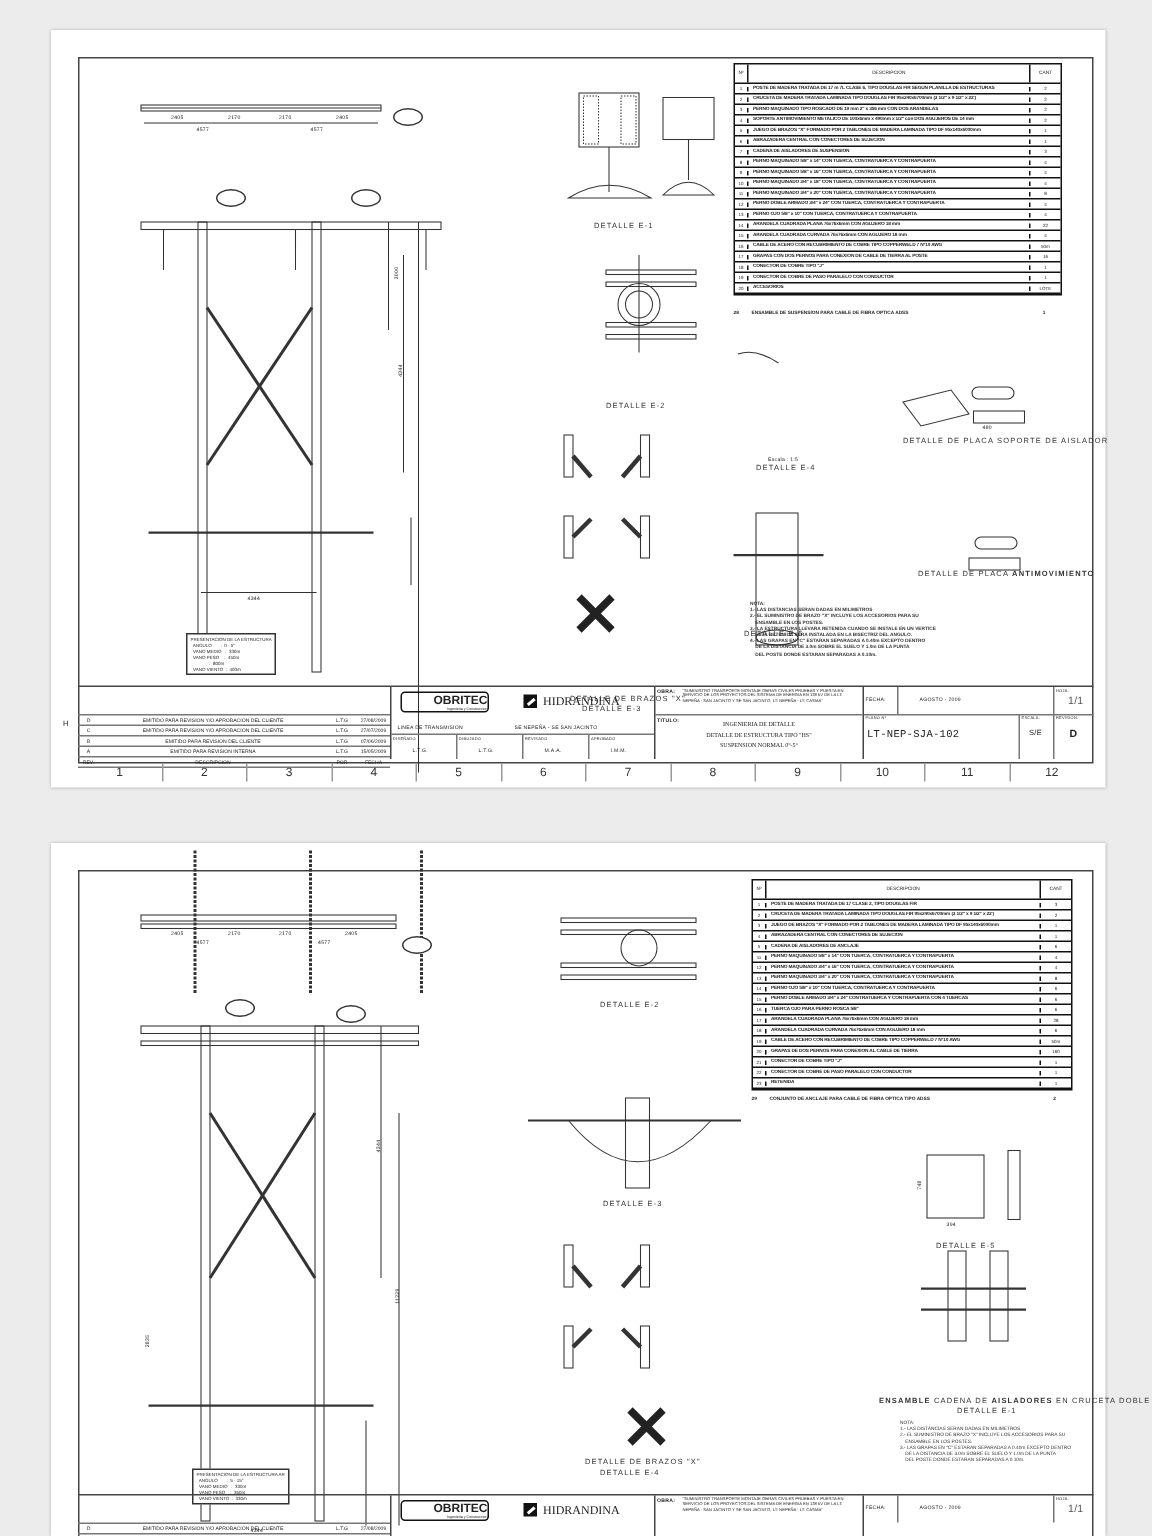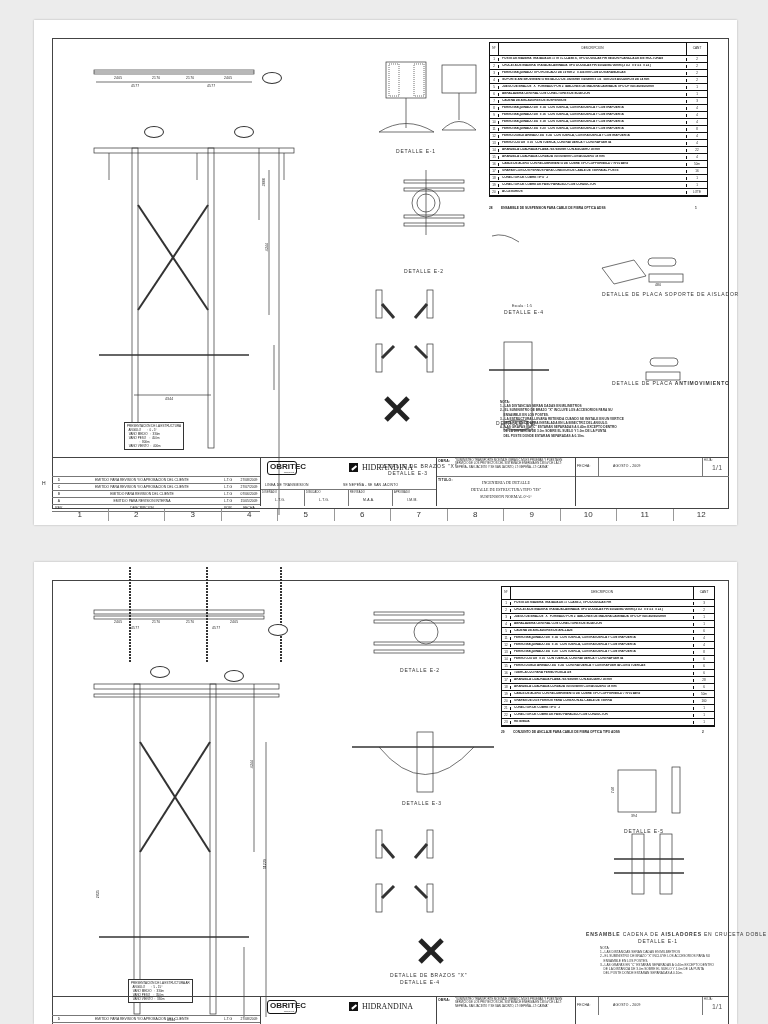--- a/index.html
+++ b/index.html
@@ -22,21 +22,21 @@
   .mtable .row .c-n,.mtable .row .c-q{font-size:3px;}
   .extra-row{position:absolute;font-size:3.2px;display:flex;font-weight:bold;}
   
   .tblock{position:absolute;left:0;right:0;height:48px;border-top:1px solid #444;display:flex;font-size:3.4px;}
   .rev{width:208px;border-right:1px solid #444;position:relative;}
   .rev .rl{display:flex;height:6px;border-bottom:1px solid #777;align-items:center;}
   .rev .rl span{display:block;text-align:center;}
   .logos{width:175px;border-right:1px solid #444;position:relative;}
   .obra{width:138px;border-right:1px solid #444;position:relative;}
   .meta{flex:1;position:relative;}
-  .obritec{position:absolute;left:6px;top:3px;width:30px;height:14px;border:1.4px solid #111;border-radius:3px;font-weight:bold;font-size:8px;line-height:10px;padding-left:2px;box-sizing:border-box;text-align:right;}
+  .obritec{position:absolute;left:6px;top:3px;width:59px;height:14px;border:1.4px solid #111;border-radius:3px;font-weight:bold;font-size:8px;line-height:10px;padding-left:2px;box-sizing:border-box;text-align:right;}
   .obritec small{display:block;font-size:2.4px;font-weight:normal;line-height:2px;}
   .hidra{position:absolute;left:88px;top:5px;font-family:"Liberation Serif",serif;font-size:8px;display:flex;align-items:center;gap:4px;}
   .hidra .mark{width:9px;height:9px;background:#111;position:relative;}
   .hidra .mark:after{content:"";position:absolute;left:2px;top:4px;width:6px;height:1.5px;background:#fff;transform:rotate(-40deg);}
   .numbar{position:absolute;left:0;right:0;height:12px;display:flex;font-size:8px;color:#333;}
   .numbar span{flex:1;text-align:center;line-height:12px;border-right:1px solid #999;}
   .numbar span:last-child{border-right:none;}
   .lbl{position:absolute;font-size:3.4px;white-space:nowrap;letter-spacing:.2px;}
   .caption{position:absolute;font-size:5px;letter-spacing:.8px;white-space:nowrap;color:#333;}
   .note{position:absolute;font-size:3.2px;line-height:4.2px;white-space:pre;font-weight:bold;color:#333;}
@@ -347,20 +347,34 @@
       <div style="position:absolute;left:0;right:0;top:0;height:18px;border-bottom:1px solid #777;display:flex;">
         <div style="width:22px;border-right:1px solid #777;position:relative;">
             <span class="lbl" style="left:1px;top:6px;">FECHA:</span>
           </div>
         <div style="flex:1;border-right:1px solid #777;position:relative;">
             <span class="lbl" style="left:14px;top:6px;">AGOSTO - 2009</span>
           </div>
         <div style="width:26px;position:relative;">
             <span class="lbl" style="left:1px;top:1px;font-size:2.6px;">HOJA:</span>
             <span class="sheet lbl" style="left:9px;top:6px;font-size:7px;">1/1</span>
+          </div>
+      </div>
+      <div style="position:absolute;left:0;right:0;top:18px;bottom:0;display:flex;">
+        <div style="flex:1;border-right:1px solid #777;position:relative;">
+            <span class="lbl" style="left:1px;top:1px;font-size:2.6px;">PLANO Nº</span>
+            <span class="lbl" style="left:2px;top:10px;font-size:7px;font-family:'Liberation Mono',monospace;">LT-NEP-SJA-102</span>
+          </div>
+        <div style="width:22px;border-right:1px solid #777;position:relative;">
+            <span class="lbl" style="left:1px;top:1px;font-size:2.6px;">ESCALA:</span>
+            <span class="lbl" style="left:6px;top:10px;font-size:5px;">S/E</span>
+          </div>
+        <div style="width:26px;position:relative;">
+            <span class="lbl" style="left:1px;top:1px;font-size:2.6px;">REVISION:</span>
+            <span class="lbl" style="left:10px;top:10px;font-size:7px;font-weight:bold;">D</span>
           </div>
       </div>
     </div>
   </div>
   <span class="lbl" style="left:8px;top:460px;font-size:5px;">H</span>
   <div class="numbar" style="top:489px;left:18px;right:8px;">
     <span>1</span>
       <span>2</span>
       <span>3</span>
       <span>4</span>

